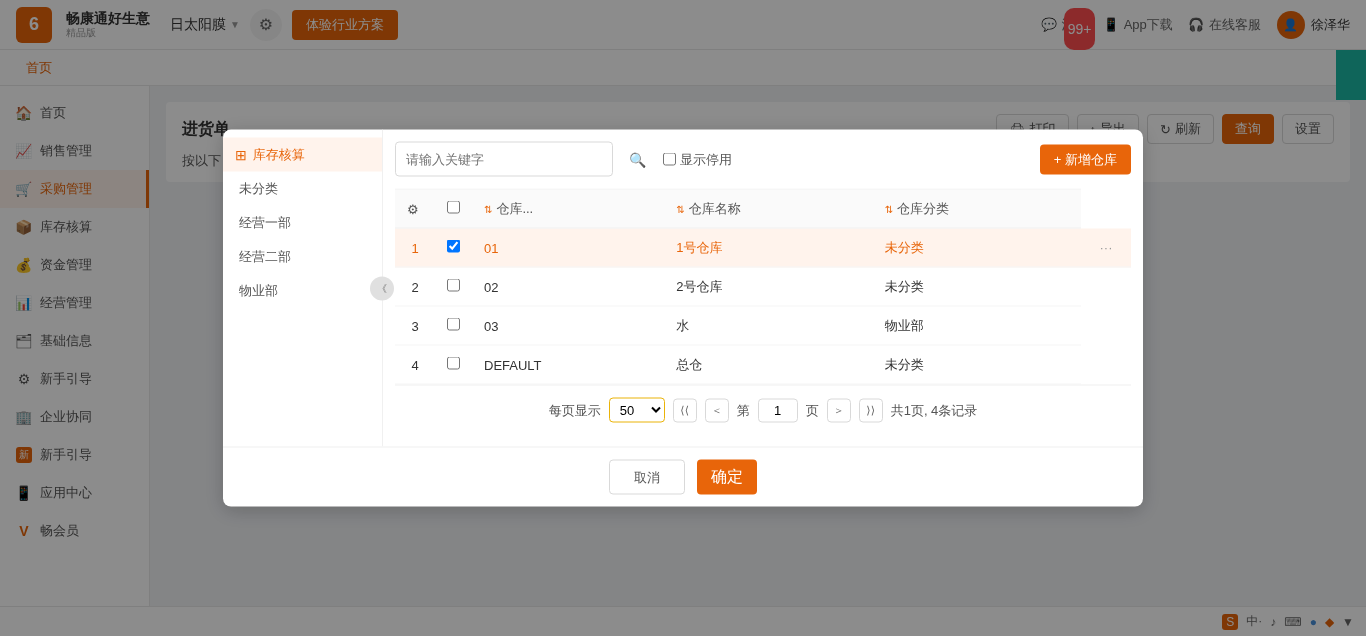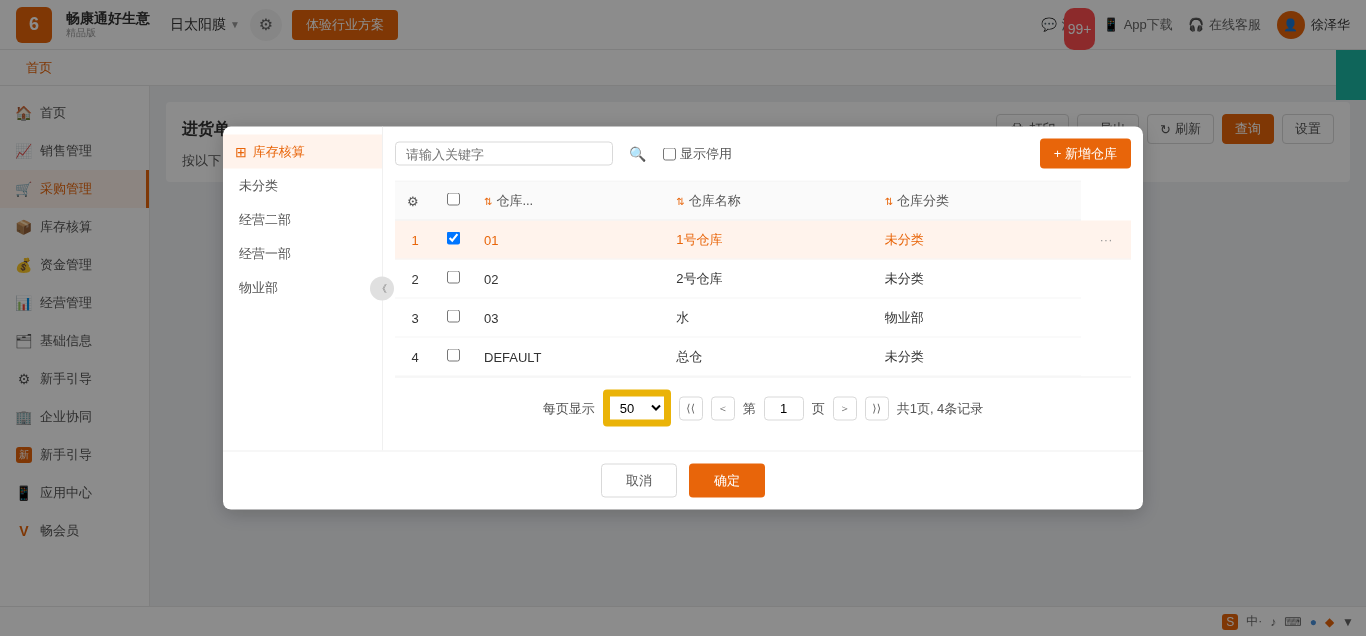--- a/index.html
+++ b/index.html
@@ -265,21 +265,21 @@
     }
     .table-toolbar {
       display: flex;
       align-items: center;
       gap: 8px;
       margin-bottom: 12px;
     }
     .search-input {
       flex: 1;
       max-width: 260px;
-      height: 24px;
+      height: 35px;
       border: 1px solid #d9d9d9;
       border-radius: 4px;
       padding: 0 30px 0 10px;
       font-size: 13px;
       outline: none;
       position: relative;
     }
     .search-wrap {
       position: relative;
       max-width: 260px;
@@ -345,21 +345,21 @@
       align-items: center;
       justify-content: center;
       padding: 12px;
       gap: 8px;
       font-size: 13px;
       color: #555;
       border-top: 1px solid #f0f0f0;
       margin-top: auto;
     }
     .page-select {
-      border: 7px solid #eab308;
+      border: 1px solid #eab308;
       border-radius: 4px;
       padding: 3px 6px;
       font-size: 13px;
       background: #fff;
     }
     .page-btn {
       width: 24px; height: 24px;
       border: 1px solid #d9d9d9;
       border-radius: 4px;
       background: #fff;
@@ -391,22 +391,22 @@
       border-radius: 4px;
       padding: 7px 24px;
       font-size: 13px;
       cursor: pointer;
       color: #555;
     }
     .btn-confirm {
       background: #e8650a;
       border: none;
       border-radius: 4px;
-      padding: 7px 25px;
-      font-size: 13px;
+      padding: 7px 14px;
+      font-size: 16px;
       cursor: pointer;
       color: #fff;
     }
 
     
     .page-header {
       background: #fff;
       padding: 12px 16px;
       margin-bottom: 8px;
       border-radius: 4px;
@@ -618,22 +618,22 @@
 <div class="modal">
 
   <div class="modal-body">
 
     <div class="cat-panel cat-panel-wrap">
       <div class="cat-all">
         <span class="cat-all-icon">⊞</span>
         <span>库存核算</span>
       </div>
       <div class="cat-item">未分类</div>
+      <div class="cat-item">经营一部</div>
       <div class="cat-item">经营二部</div>
-      <div class="cat-item">经营一部</div>
       <div class="cat-item">物业部</div>
 
       <div style="position:absolute;right:-12px;top:50%;transform:translateY(-50%);width:24px;height:24px;background:#e0e0e0;border-radius:50%;display:flex;align-items:center;justify-content:center;cursor:pointer;font-size:10px;color:#666;z-index:10;">《</div>
     </div>
 
     <div class="table-panel">
 
       <div class="table-toolbar">
         <div class="search-wrap">
           <input class="search-input" type="text" placeholder="请输入关键字" style="">

